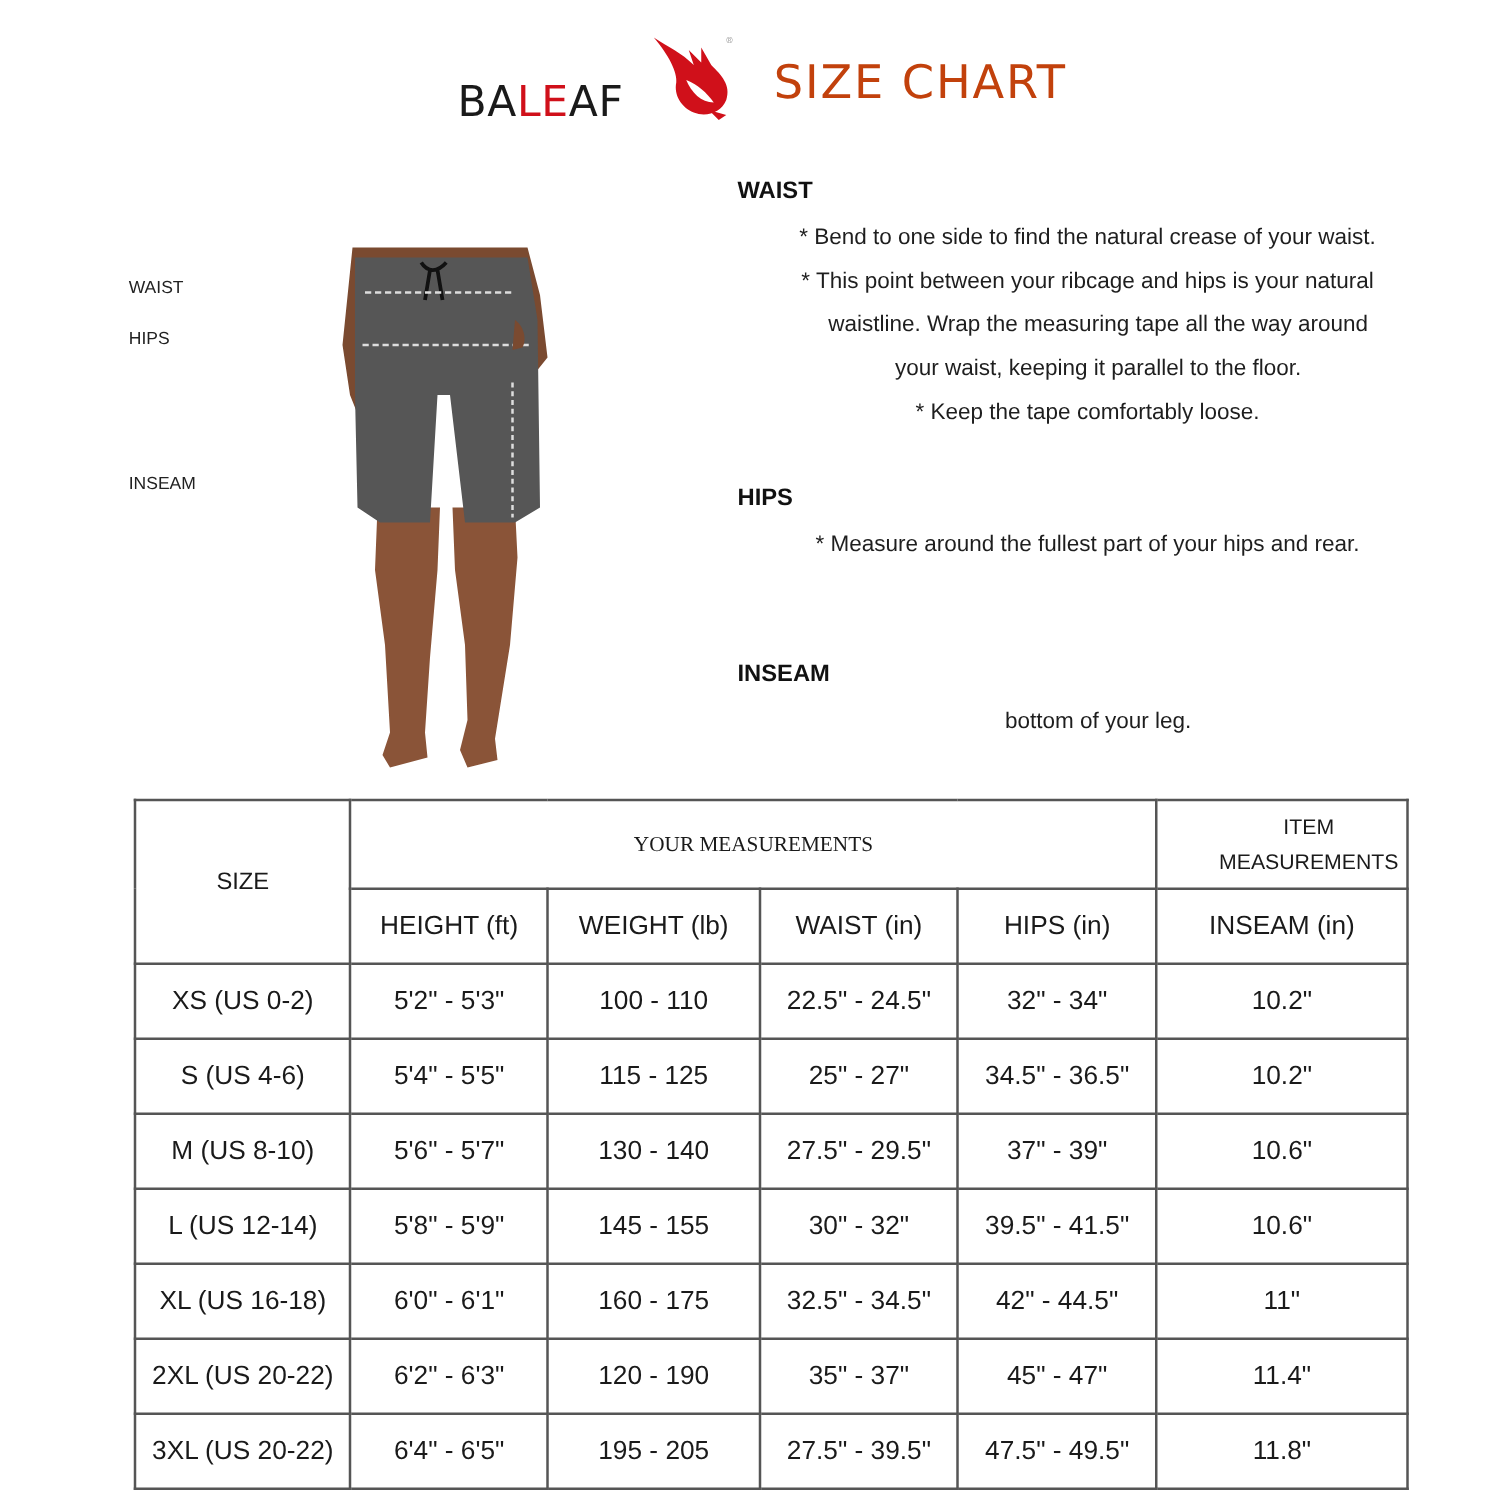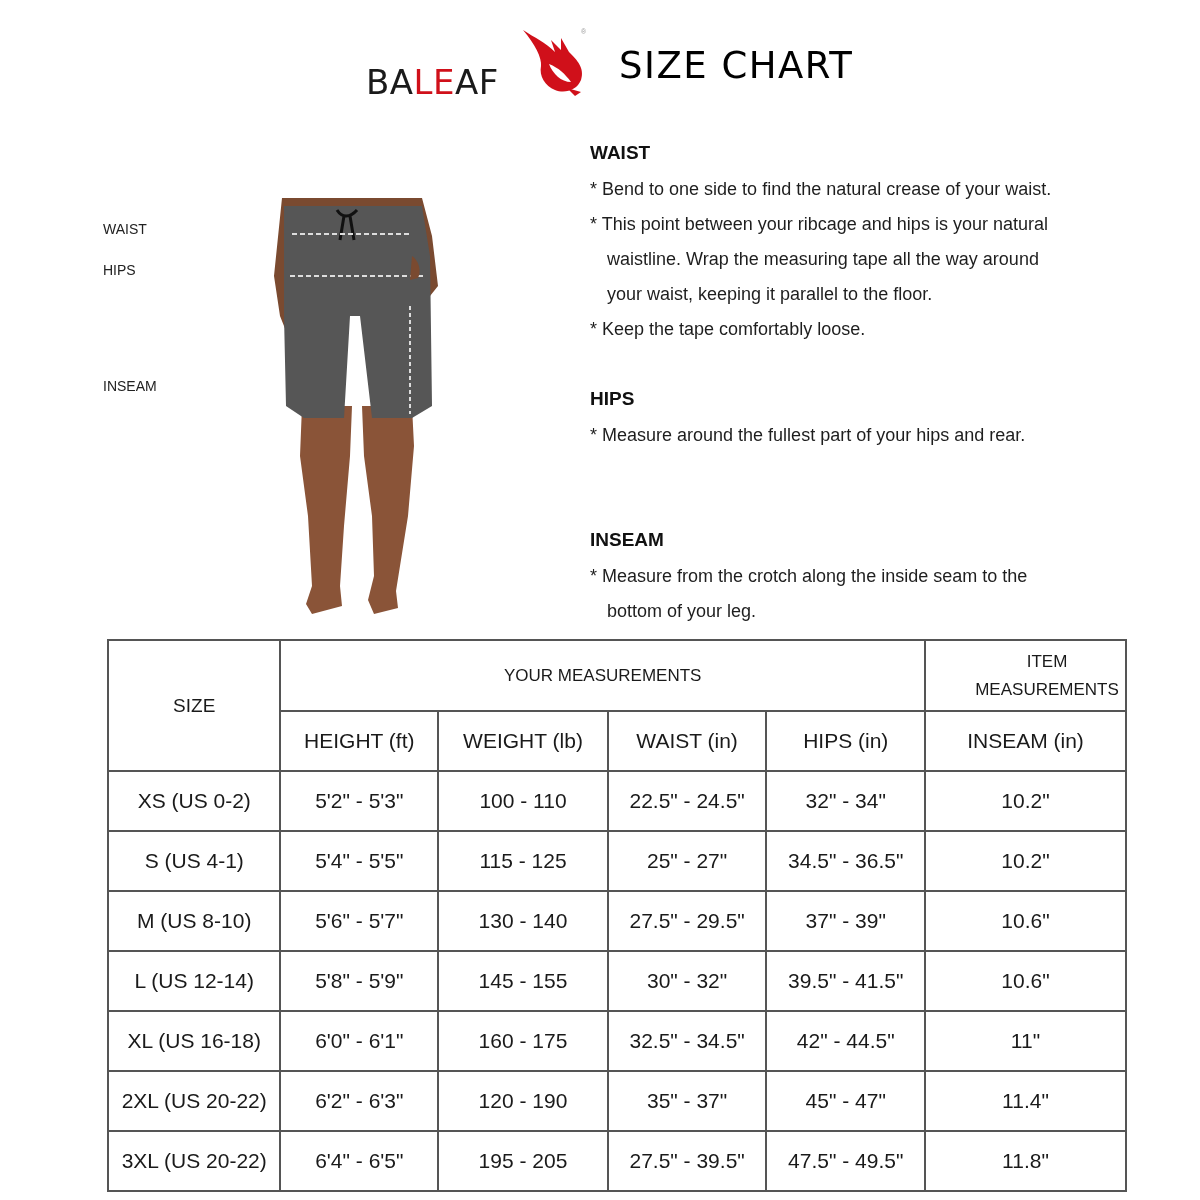--- a/index.html
+++ b/index.html
@@ -1,36 +1,36 @@
 <!DOCTYPE html>
 <html><head>
 <meta charset="utf-8">
 <style>
   html, body { margin:0; padding:0; background:#ffffff; }
   body { width:1200px; height:1200px; position:relative; overflow:hidden; font-family:"Liberation Sans", sans-serif; color:#1a1a1a; }
   .header { position:absolute; left:0; top:20px; width:1200px; height:100px; }
   .brand { position:absolute; left:366px; top:62px; font-family:"DejaVu Sans", sans-serif; font-size:34px; letter-spacing:0.5px; color:#1a1a1a; }
   .brand .red { color:#d0101a; }
   .logo { position:absolute; left:515px; top:26px; width:80px; height:72px; }
-  .title { position:absolute; left:619px; top:44px; font-family:"DejaVu Sans", sans-serif; font-size:37px; letter-spacing:1.5px; color:#000000; }
+  .title { position:absolute; left:619px; top:44px; font-family:"DejaVu Sans", sans-serif; font-size:37px; letter-spacing:1.5px; color:#c2410c; }
 
   .side-label { position:absolute; left:103px; font-size:14px; color:#222; }
 
   .photo { position:absolute; left:262px; top:196px; width:178px; height:430px; }
 
   .guide { position:absolute; left:590px; width:560px; }
   .guide h3 { margin:0 0 8px 0; font-size:19px; font-weight:bold; color:#111; }
-  .guide p { margin:0; font-size:18px; line-height:35px; color:#1e1e1e; }
+  .guide p { margin:0; font-size:18px; line-height:35px; color:#1e1e1e;text-align:center; }
   .guide p.cont { padding-left:17px; }
 
   table.size { position:absolute; left:107px; top:639px; width:1020px; border-collapse:collapse; }
   table.size td, table.size th { border:2px solid #555; text-align:center; font-weight:normal; color:#1a1a1a; }
   table.size th { font-size:19px; }
   .h-top { height:71px; }
-  .h-group { font-size:17px !important; }
+  .h-group { font-size:17px !important;font-family:Liberation Serif, serif; }
   .h-item { font-size:17px !important; line-height:28px;padding-left:44px; }
   .h-sub { height:56px; font-size:21px !important;margin-left:23px; }
   table.size td { height:56px; font-size:21px; }
 </style>
 </head>
 <body>
 
 <div class="header">
 </div>
 <div class="brand"><span>BA</span><span class="red">LE</span><span>AF</span></div>
@@ -73,21 +73,20 @@
   <p>* Keep the tape comfortably loose.</p>
 </div>
 
 <div class="guide" style="top:388px;">
   <h3>HIPS</h3>
   <p>* Measure around the fullest part of your hips and rear.</p>
 </div>
 
 <div class="guide" style="top:529px;">
   <h3>INSEAM</h3>
-  <p>* Measure from the crotch along the inside seam to the</p>
   <p class="cont">bottom of your leg.</p>
 </div>
 
 <table class="size">
   <colgroup>
     <col style="width:173px">
       <col style="width:158px">
       <col style="width:170px">
       <col style="width:159px">
       <col style="width:159px">
@@ -110,21 +109,21 @@
   <tbody>
     <tr>
       <td>XS (US 0-2)</td>
       <td>5'2" - 5'3"</td>
       <td>100 - 110</td>
       <td>22.5" - 24.5"</td>
       <td>32" - 34"</td>
       <td>10.2"</td>
     </tr>
     <tr>
-      <td>S (US 4-1)</td>
+      <td>S (US 4-6)</td>
       <td>5'4" - 5'5"</td>
       <td>115 - 125</td>
       <td>25" - 27"</td>
       <td>34.5" - 36.5"</td>
       <td>10.2"</td>
     </tr>
     <tr>
       <td>M (US 8-10)</td>
       <td>5'6" - 5'7"</td>
       <td>130 - 140</td>

